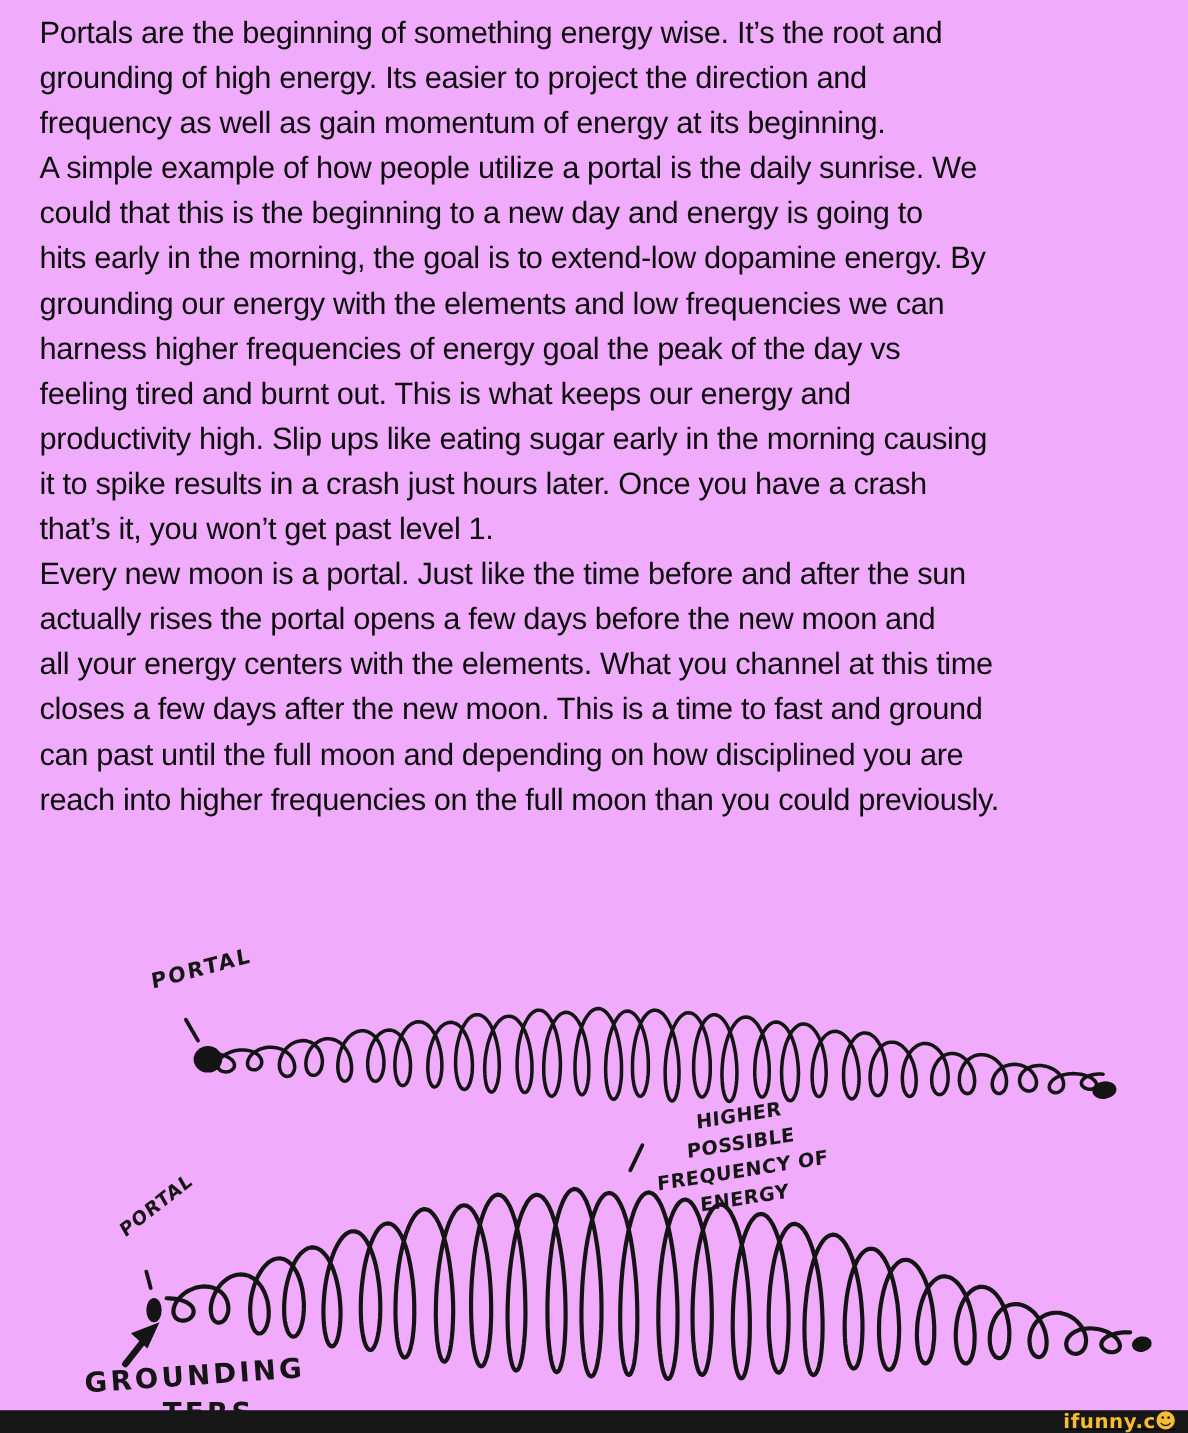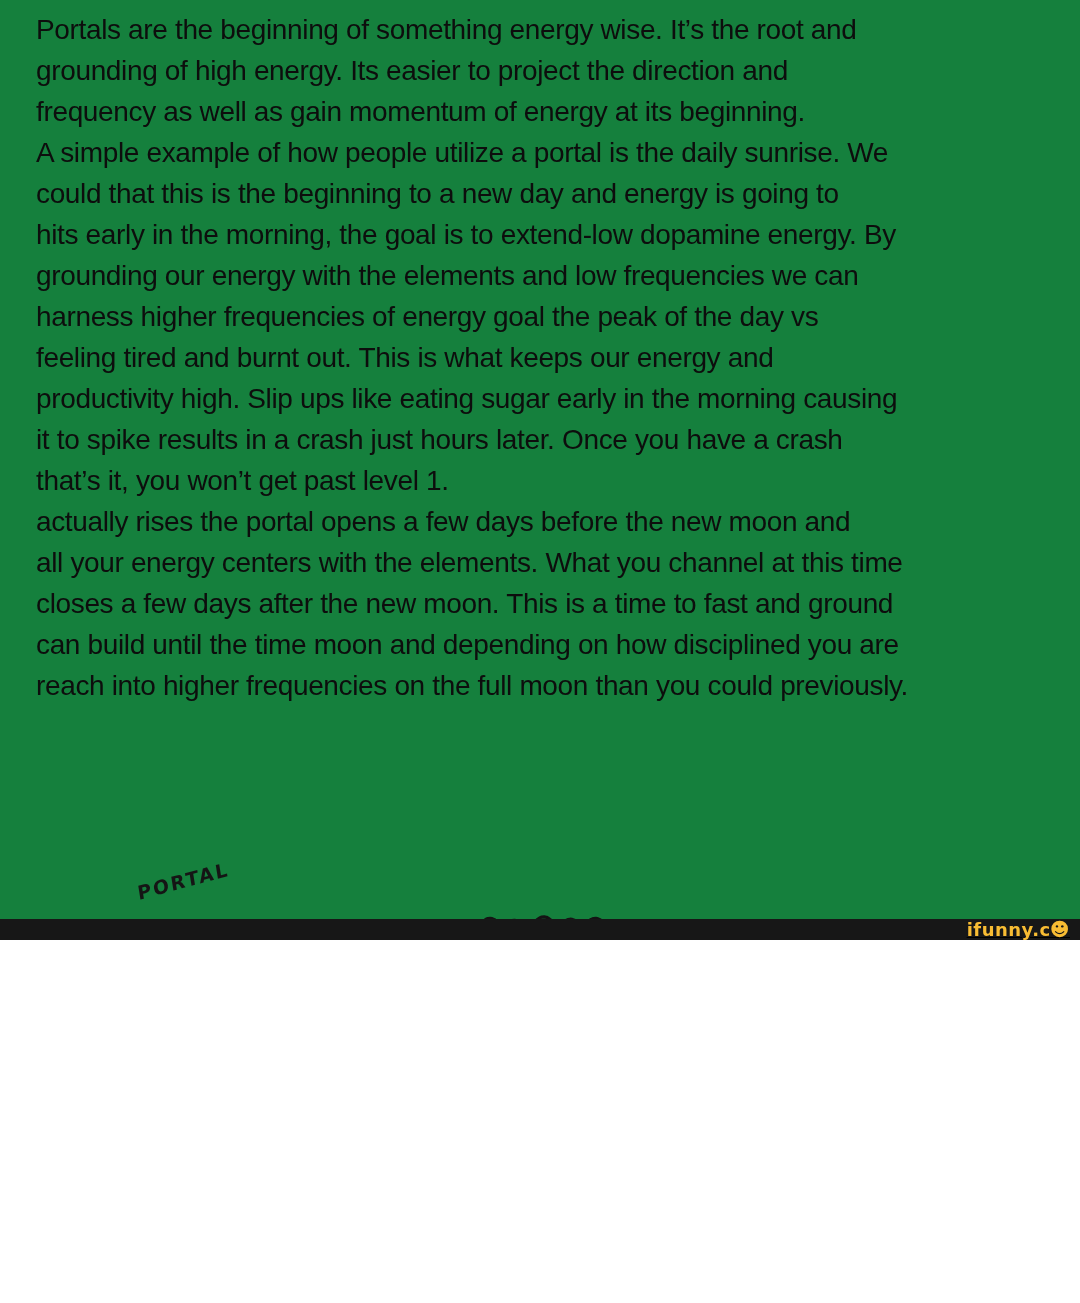--- a/index.html
+++ b/index.html
@@ -1,20 +1,20 @@
 <!DOCTYPE html>
 <html><head>
 <meta charset="utf-8">
 <style>
   html,body{margin:0;padding:0;background:#ffffff;}
   .page{
     position:relative;
     width:1080px;
-    height:940px;
-    background:#15803d;
+    height:1303px;
+    background:#f0abfc;
     overflow:hidden;
     font-family:"Liberation Sans", sans-serif;
   }
   
   .article{
     position:absolute;
     top:9px;
     left:36px;
     right:0;
     color:#0d0d0d;
@@ -102,24 +102,25 @@
     <div class="line">frequency as well as gain momentum of energy at its beginning.</div>
     <div class="line">A simple example of how people utilize a portal is the daily sunrise. We</div>
     <div class="line">could that this is the beginning to a new day and energy is going to</div>
     <div class="line">hits early in the morning, the goal is to extend-low dopamine energy. By</div>
     <div class="line">grounding our energy with the elements and low frequencies we can</div>
     <div class="line">harness higher frequencies of energy goal the peak of the day vs</div>
     <div class="line">feeling tired and burnt out. This is what keeps our energy and</div>
     <div class="line">productivity high. Slip ups like eating sugar early in the morning causing</div>
     <div class="line">it to spike results in a crash just hours later. Once you have a crash</div>
     <div class="line">that’s it, you won’t get past level 1.</div>
+    <div class="line">Every new moon is a portal. Just like the time before and after the sun</div>
     <div class="line">actually rises the portal opens a few days before the new moon and</div>
     <div class="line">all your energy centers with the elements. What you channel at this time</div>
     <div class="line">closes a few days after the new moon. This is a time to fast and ground</div>
-    <div class="line">can build until the time moon and depending on how disciplined you are</div>
+    <div class="line">can past until the full moon and depending on how disciplined you are</div>
     <div class="line">reach into higher frequencies on the full moon than you could previously.</div>
   </section>
 
   <svg class="sketch-svg" viewBox="0 0 1080 1303" xmlns="http://www.w3.org/2000/svg">
     <g stroke="#141414" fill="none" stroke-linecap="round" stroke-linejoin="round">
 
       <path stroke-width="3.2" d="M193.5 957.6L195.7 957.8L197.9 958.1L200.0 958.5L202.0 959.0L204.0 959.7L205.8 960.4L207.4 961.2L208.9 962.1L210.1 963.0L211.2 964.0L212.0 965.0L212.6 966.1L213.0 967.1L213.1 968.2L213.1 969.2L212.8 970.2L212.4 971.1L211.7 971.9L211.0 972.6L210.0 973.2L209.0 973.7L207.9 974.1L206.7 974.4L205.5 974.5L204.3 974.4L203.1 974.2L201.9 973.9L200.9 973.4L200.0 972.8L199.2 972.0L198.6 971.2L198.1 970.2L197.8 969.1L197.8 968.0L198.0 966.8L198.3 965.6L199.0 964.3L199.8 963.1L200.8 961.8L202.1 960.7L203.6 959.5L205.2 958.5L207.0 957.5L208.9 956.7L211.0 955.9L213.1 955.3L215.3 954.9L217.5 954.6L219.8 954.5L222.0 954.5L224.1 954.7L226.2 955.1L228.1 955.6L230.0 956.2L231.7 957.0L233.2 957.9L234.5 958.9L235.6 960.0L236.5 961.2L237.2 962.4L237.6 963.6L237.9 964.8L237.9 966.0L237.8 967.2L237.4 968.3L236.9 969.3L236.2 970.2L235.4 971.0L234.5 971.6L233.5 972.1L232.4 972.5L231.4 972.6L230.3 972.6L229.2 972.4L228.2 972.1L227.3 971.6L226.6 970.9L225.9 970.1L225.4 969.1L225.1 968.0L225.0 966.8L225.1 965.5L225.4 964.2L225.9 962.8L226.7 961.4L227.6 960.0L228.8 958.7L230.2 957.4L231.8 956.2L233.6 955.2L235.5 954.2L237.5 953.4L239.7 952.8L241.9 952.3L244.2 952.1L246.6 952.0L248.9 952.2L251.2 952.5L253.4 953.1L255.6 953.8L257.6 954.8L259.5 955.9L261.3 957.2L262.9 958.6L264.2 960.1L265.4 961.7L266.3 963.4L267.0 965.1L267.5 966.9L267.8 968.6L267.9 970.2L267.7 971.8L267.4 973.3L266.8 974.6L266.1 975.8L265.3 976.8L264.4 977.6L263.3 978.2L262.2 978.5L261.1 978.6L260.0 978.5L258.9 978.1L257.8 977.5L256.8 976.6L256.0 975.5L255.2 974.2L254.7 972.8L254.2 971.1L254.0 969.3L254.0 967.4L254.2 965.4L254.6 963.4L255.3 961.3L256.1 959.2L257.2 957.2L258.4 955.3L259.9 953.5L261.5 951.8L263.3 950.3L265.2 949.0L267.2 947.9L269.3 947.1L271.5 946.5L273.7 946.1L275.9 946.0L278.0 946.2L280.1 946.7L282.2 947.4L284.1 948.4L285.8 949.6L287.4 951.1L288.9 952.7L290.1 954.4L291.1 956.3L291.9 958.3L292.5 960.4L292.9 962.5L293.1 964.6L293.0 966.6L292.7 968.6L292.3 970.4L291.7 972.1L290.9 973.6L290.0 974.9L288.9 976.0L287.8 976.8L286.6 977.4L285.5 977.6L284.3 977.6L283.1 977.3L282.0 976.8L281.0 975.9L280.1 974.8L279.3 973.4L278.7 971.9L278.3 970.1L278.1 968.2L278.1 966.1L278.3 964.0L278.7 961.7L279.4 959.5L280.2 957.3L281.3 955.2L282.6 953.1L284.1 951.2L285.8 949.5L287.7 948.0L289.7 946.7L291.8 945.6L293.9 944.9L296.2 944.4L298.5 944.3L300.8 944.5L303.0 945.0L305.2 945.7L307.3 946.8L309.4 948.2L311.2 949.8L313.0 951.7L314.5 953.8L315.9 956.0L317.1 958.4L318.0 960.9L318.7 963.4L319.2 966.0L319.5 968.5L319.6 970.9L319.5 973.2L319.2 975.3L318.7 977.3L318.1 979.0L317.3 980.4L316.4 981.5L315.4 982.3L314.4 982.8L313.3 982.9L312.3 982.7L311.2 982.1L310.3 981.2L309.4 979.9L308.6 978.3L308.0 976.4L307.5 974.3L307.2 971.9L307.1 969.3L307.2 966.5L307.5 963.7L308.0 960.8L308.7 957.8L309.7 954.9L310.9 952.1L312.2 949.4L313.8 946.9L315.5 944.6L317.4 942.5L319.5 940.7L321.6 939.3L323.8 938.2L326.1 937.4L328.4 937.1L330.7 937.1L333.0 937.5L335.2 938.3L337.3 939.5L339.3 941.0L341.1 942.8L342.8 944.9L344.3 947.3L345.7 949.9L346.8 952.7L347.7 955.6L348.3 958.6L348.8 961.6L349.0 964.6L349.0 967.5L348.8 970.2L348.4 972.9L347.8 975.2L347.1 977.4L346.2 979.2L345.2 980.7L344.1 981.8L343.0 982.6L341.8 983.0L340.6 982.9L339.4 982.5L338.3 981.7L337.3 980.5L336.4 978.9L335.6 977.0L335.0 974.8L334.6 972.3L334.3 969.6L334.2 966.7L334.4 963.7L334.8 960.7L335.4 957.6L336.2 954.5L337.2 951.6L338.5 948.7L339.9 946.1L341.5 943.7L343.3 941.6L345.2 939.8L347.2 938.4L349.3 937.3L351.4 936.7L353.6 936.4L355.8 936.6L358.0 937.2L360.1 938.3L362.1 939.7L364.0 941.5L365.8 943.6L367.4 946.1L368.8 948.8L370.1 951.8L371.1 954.9L372.0 958.2L372.6 961.5L373.0 964.8L373.2 968.1L373.1 971.3L372.9 974.3L372.5 977.1L371.9 979.6L371.1 981.8L370.3 983.7L369.3 985.2L368.2 986.2L367.1 986.8L365.9 986.9L364.8 986.6L363.7 985.9L362.6 984.6L361.7 983.0L360.8 980.9L360.1 978.4L359.5 975.7L359.2 972.6L359.0 969.2L359.0 965.7L359.3 962.1L359.8 958.3L360.5 954.6L361.4 950.9L362.6 947.3L363.9 943.9L365.5 940.8L367.2 937.9L369.1 935.3L371.1 933.1L373.3 931.4L375.5 930.1L377.8 929.2L380.1 928.9L382.5 929.0L384.8 929.6L387.0 930.7L389.2 932.3L391.2 934.3L393.1 936.8L394.9 939.6L396.5 942.7L397.8 946.1L399.0 949.7L400.0 953.4L400.8 957.2L401.3 961.1L401.6 964.9L401.7 968.6L401.6 972.2L401.3 975.5L400.8 978.5L400.1 981.2L399.4 983.5L398.5 985.4L397.5 986.8L396.5 987.7L395.4 988.1L394.3 988.1L393.3 987.5L392.3 986.4L391.4 984.9L390.6 982.8L389.9 980.4L389.4 977.6L389.1 974.5L388.9 971.1L389.0 967.5L389.2 963.7L389.7 959.8L390.4 955.9L391.3 952.1L392.5 948.4L393.8 944.8L395.3 941.5L397.0 938.5L398.9 935.9L400.8 933.6L402.9 931.8L405.1 930.5L407.3 929.7L409.6 929.4L411.8 929.6L414.0 930.3L416.2 931.5L418.2 933.2L420.2 935.4L422.0 938.0L423.6 941.0L425.1 944.3L426.4 947.9L427.4 951.7L428.3 955.7L428.9 959.7L429.3 963.7L429.5 967.7L429.4 971.6L429.2 975.2L428.7 978.6L428.1 981.6L427.3 984.3L426.4 986.5L425.4 988.3L424.3 989.5L423.1 990.2L421.9 990.4L420.7 990.0L419.5 989.1L418.3 987.7L417.3 985.7L416.4 983.2L415.6 980.3L415.0 977.0L414.5 973.3L414.2 969.4L414.2 965.2L414.3 960.9L414.7 956.5L415.3 952.1L416.1 947.8L417.2 943.6L418.4 939.6L419.9 935.9L421.5 932.5L423.3 929.6L425.2 927.1L427.2 925.1L429.3 923.6L431.5 922.7L433.7 922.4L435.9 922.6L438.1 923.5L440.3 924.9L442.3 926.8L444.3 929.3L446.1 932.2L447.7 935.6L449.2 939.3L450.5 943.4L451.6 947.6L452.5 952.1L453.2 956.6L453.6 961.2L453.8 965.7L453.9 970.1L453.7 974.3L453.3 978.1L452.8 981.7L452.1 984.8L451.2 987.5L450.3 989.6L449.3 991.3L448.2 992.3L447.1 992.8L446.0 992.7L445.0 991.9L444.0 990.6L443.0 988.8L442.2 986.4L441.6 983.5L441.1 980.2L440.8 976.5L440.6 972.5L440.7 968.3L441.0 963.9L441.5 959.4L442.3 954.8L443.2 950.3L444.4 946.0L445.8 941.9L447.4 938.0L449.2 934.5L451.1 931.5L453.1 928.8L455.3 926.7L457.5 925.2L459.8 924.2L462.2 923.8L464.5 924.0L466.8 924.8L469.1 926.2L471.2 928.2L473.3 930.7L475.2 933.6L477.0 937.0L478.5 940.8L479.9 944.9L481.1 949.2L482.0 953.7L482.8 958.3L483.3 962.9L483.6 967.4L483.6 971.8L483.5 975.9L483.2 979.7L482.7 983.2L482.0 986.2L481.2 988.7L480.2 990.7L479.2 992.2L478.1 993.0L477.0 993.2L475.9 992.8L474.8 991.8L473.8 990.2L472.8 988.0L472.0 985.2L471.3 982.0L470.7 978.3L470.3 974.2L470.1 969.8L470.1 965.2L470.4 960.4L470.8 955.5L471.4 950.6L472.3 945.9L473.4 941.2L474.7 936.8L476.1 932.8L477.8 929.1L479.6 925.9L481.5 923.2L483.5 921.0L485.7 919.5L487.8 918.5L490.0 918.3L492.2 918.6L494.4 919.6L496.5 921.2L498.5 923.5L500.4 926.3L502.2 929.6L503.8 933.4L505.3 937.6L506.5 942.1L507.5 946.9L508.3 951.9L508.9 956.9L509.3 962.0L509.5 967.0L509.4 971.8L509.1 976.4L508.7 980.7L508.0 984.6L507.3 988.0L506.3 990.9L505.3 993.3L504.2 995.0L503.0 996.1L501.8 996.6L500.6 996.4L499.4 995.6L498.3 994.1L497.3 992.0L496.4 989.3L495.6 986.1L495.0 982.5L494.5 978.4L494.3 973.9L494.3 969.2L494.5 964.4L494.9 959.4L495.5 954.4L496.4 949.5L497.4 944.7L498.7 940.1L500.2 935.9L501.9 932.1L503.7 928.7L505.7 925.8L507.7 923.5L509.9 921.8L512.1 920.7L514.4 920.3L516.7 920.5L518.9 921.4L521.1 922.9L523.2 925.0L525.2 927.7L527.1 930.9L528.8 934.6L530.3 938.7L531.7 943.1L532.8 947.8L533.7 952.6L534.5 957.6L535.0 962.5L535.2 967.4L535.3 972.1L535.2 976.5L534.9 980.7L534.4 984.4L533.7 987.7L532.9 990.4L532.0 992.6L531.0 994.1L530.0 995.0L528.9 995.3L527.9 994.9L526.9 993.8L525.9 992.1L525.0 989.8L524.2 986.9L523.6 983.5L523.1 979.6L522.8 975.3L522.7 970.7L522.8 965.8L523.1 960.7L523.6 955.6L524.4 950.5L525.3 945.4L526.5 940.6L527.9 936.0L529.5 931.8L531.2 927.9L533.1 924.6L535.2 921.8L537.3 919.6L539.6 918.0L541.8 917.1L544.2 916.9L546.5 917.3L548.7 918.4L551.0 920.2L553.1 922.6L555.1 925.6L557.0 929.2L558.7 933.2L560.2 937.6L561.6 942.4L562.7 947.5L563.6 952.7L564.3 958.1L564.8 963.4L565.0 968.6L565.0 973.7L564.9 978.5L564.5 983.0L563.9 987.0L563.2 990.6L562.3 993.6L561.3 996.0L560.3 997.8L559.1 998.9L558.0 999.4L556.8 999.1L555.7 998.2L554.6 996.6L553.6 994.3L552.7 991.5L551.9 988.1L551.3 984.2L550.9 979.9L550.6 975.2L550.6 970.3L550.8 965.2L551.1 960.0L551.8 954.7L552.6 949.6L553.6 944.6L554.9 939.8L556.3 935.4L557.9 931.4L559.7 927.9L561.6 924.9L563.6 922.5L565.7 920.7L567.8 919.6L570.0 919.2L572.2 919.4L574.4 920.3L576.4 921.8L578.5 924.0L580.4 926.8L582.1 930.1L583.7 933.9L585.2 938.2L586.4 942.7L587.5 947.5L588.3 952.6L588.9 957.7L589.3 962.8L589.4 967.8L589.4 972.6L589.2 977.2L588.7 981.5L588.1 985.3L587.3 988.7L586.4 991.5L585.4 993.7L584.3 995.4L583.2 996.3L582.0 996.6L580.9 996.3L579.7 995.2L578.7 993.5L577.7 991.2L576.8 988.3L576.1 984.8L575.5 980.9L575.1 976.6L575.0 971.9L575.0 967.0L575.2 962.0L575.7 956.8L576.4 951.7L577.3 946.6L578.4 941.8L579.7 937.2L581.3 933.0L583.0 929.2L584.9 925.8L586.9 923.1L589.0 920.9L591.2 919.4L593.5 918.5L595.8 918.3L598.1 918.8L600.4 920.0L602.7 921.8L604.8 924.3L606.8 927.3L608.7 930.9L610.5 935.0L612.1 939.5L613.5 944.3L614.6 949.4L615.6 954.7L616.4 960.0L616.9 965.4L617.2 970.6L617.3 975.7L617.2 980.4L616.9 984.9L616.4 988.9L615.7 992.4L615.0 995.4L614.1 997.8L613.1 999.5L612.1 1000.6L611.0 1000.9L610.0 1000.6L608.9 999.6L608.0 998.0L607.1 995.7L606.3 992.8L605.6 989.4L605.1 985.5L604.8 981.1L604.7 976.4L604.7 971.5L605.0 966.4L605.5 961.1L606.2 955.9L607.2 950.8L608.3 945.8L609.7 941.1L611.2 936.7L612.9 932.7L614.8 929.2L616.8 926.3L618.9 923.9L621.1 922.1L623.3 921.0L625.6 920.6L627.9 920.8L630.1 921.7L632.3 923.3L634.3 925.4L636.3 928.2L638.1 931.5L639.8 935.3L641.3 939.4L642.6 943.9L643.6 948.7L644.5 953.7L645.1 958.7L645.6 963.7L645.7 968.7L645.7 973.5L645.5 978.0L645.0 982.2L644.4 986.0L643.7 989.3L642.8 992.1L641.7 994.4L640.6 996.0L639.4 997.0L638.2 997.3L637.0 997.0L635.9 996.0L634.7 994.4L633.7 992.1L632.8 989.4L632.0 986.1L631.4 982.3L630.9 978.2L630.6 973.7L630.6 969.0L630.7 964.1L631.1 959.2L631.7 954.2L632.5 949.4L633.5 944.8L634.8 940.4L636.2 936.3L637.8 932.7L639.6 929.5L641.5 926.9L643.5 924.9L645.6 923.4L647.8 922.6L650.0 922.5L652.2 923.0L654.4 924.2L656.5 926.0L658.5 928.4L660.5 931.3L662.2 934.8L663.9 938.7L665.4 943.1L666.6 947.7L667.7 952.6L668.6 957.6L669.2 962.7L669.7 967.8L669.9 972.8L669.9 977.6L669.7 982.2L669.3 986.4L668.7 990.2L668.0 993.5L667.2 996.3L666.2 998.5L665.2 1000.1L664.1 1001.0L663.0 1001.3L661.8 1001.0L660.8 1000.0L659.7 998.3L658.8 996.1L658.0 993.3L657.3 990.0L656.8 986.2L656.5 982.0L656.3 977.6L656.4 972.8L656.7 967.9L657.2 962.9L657.9 957.9L658.9 953.0L660.1 948.3L661.4 943.8L663.0 939.7L664.8 935.9L666.7 932.6L668.7 929.8L670.9 927.6L673.1 925.9L675.4 924.9L677.8 924.5L680.1 924.8L682.4 925.6L684.7 927.1L686.8 929.2L688.9 931.8L690.8 935.0L692.6 938.6L694.2 942.5L695.5 946.8L696.7 951.3L697.7 956.0L698.4 960.8L699.0 965.5L699.3 970.2L699.3 974.7L699.2 979.0L698.9 983.0L698.4 986.6L697.7 989.7L696.9 992.4L696.0 994.5L695.0 996.0L694.0 997.0L692.9 997.3L691.8 997.1L690.7 996.2L689.7 994.8L688.8 992.7L687.9 990.2L687.2 987.2L686.7 983.7L686.3 979.9L686.1 975.8L686.2 971.5L686.4 967.0L686.8 962.5L687.5 958.0L688.4 953.6L689.5 949.3L690.8 945.3L692.3 941.6L693.9 938.3L695.8 935.4L697.7 933.0L699.8 931.2L701.9 929.9L704.1 929.2L706.3 929.1L708.5 929.6L710.7 930.7L712.8 932.4L714.9 934.6L716.8 937.3L718.6 940.5L720.2 944.1L721.6 948.1L722.9 952.3L723.9 956.7L724.7 961.3L725.3 966.0L725.7 970.6L725.9 975.1L725.8 979.5L725.5 983.6L725.1 987.4L724.4 990.8L723.7 993.8L722.7 996.2L721.7 998.2L720.6 999.6L719.4 1000.4L718.2 1000.6L717.0 1000.2L715.8 999.3L714.7 997.7L713.6 995.7L712.7 993.1L711.9 990.0L711.3 986.5L710.8 982.7L710.6 978.6L710.5 974.3L710.7 969.8L711.1 965.3L711.7 960.8L712.6 956.3L713.6 952.1L714.9 948.0L716.4 944.3L718.0 940.9L719.8 937.9L721.8 935.4L723.8 933.5L726.0 932.0L728.2 931.1L730.4 930.8L732.7 931.1L734.9 931.9L737.1 933.3L739.2 935.2L741.1 937.6L743.0 940.4L744.7 943.7L746.2 947.3L747.5 951.1L748.6 955.2L749.6 959.5L750.3 963.8L750.7 968.1L751.0 972.3L751.1 976.4L750.9 980.2L750.6 983.8L750.1 987.1L749.4 989.9L748.6 992.3L747.7 994.2L746.7 995.7L745.7 996.6L744.6 996.9L743.5 996.7L742.5 996.0L741.5 994.7L740.6 993.0L739.8 990.8L739.2 988.2L738.7 985.2L738.4 981.8L738.3 978.3L738.4 974.5L738.7 970.6L739.2 966.6L740.0 962.7L740.9 958.8L742.1 955.1L743.5 951.6L745.1 948.4L746.9 945.5L748.8 943.1L750.8 941.0L753.0 939.4L755.2 938.3L757.5 937.7L759.8 937.6L762.2 938.0L764.5 939.0L766.7 940.5L768.8 942.4L770.9 944.8L772.8 947.6L774.5 950.7L776.1 954.1L777.4 957.8L778.6 961.6L779.5 965.6L780.2 969.6L780.7 973.6L780.9 977.5L781.0 981.2L780.8 984.7L780.4 987.9L779.9 990.8L779.2 993.3L778.3 995.4L777.4 997.1L776.3 998.2L775.2 998.9L774.1 999.0L772.9 998.6L771.8 997.7L770.7 996.4L769.8 994.5L768.9 992.2L768.1 989.6L767.5 986.6L767.1 983.2L766.9 979.7L766.9 976.0L767.0 972.1L767.4 968.2L768.1 964.3L768.9 960.5L770.0 956.9L771.2 953.4L772.7 950.3L774.3 947.4L776.0 944.9L778.0 942.8L780.0 941.1L782.1 939.9L784.2 939.2L786.4 939.0L788.6 939.3L790.8 940.0L792.8 941.3L794.9 942.9L796.8 945.0L798.5 947.5L800.1 950.3L801.6 953.4L802.8 956.8L803.8 960.3L804.6 963.9L805.2 967.6L805.6 971.3L805.8 974.9L805.7 978.4L805.5 981.7L805.0 984.8L804.4 987.6L803.6 990.0L802.7 992.1L801.7 993.8L800.6 995.0L799.4 995.8L798.2 996.1L797.1 996.0L795.9 995.4L794.8 994.4L793.8 993.0L792.9 991.2L792.2 989.0L791.6 986.5L791.2 983.8L791.0 980.9L791.0 977.7L791.2 974.5L791.7 971.3L792.3 968.0L793.2 964.8L794.3 961.8L795.7 958.9L797.2 956.3L798.9 953.9L800.7 951.8L802.7 950.1L804.8 948.8L807.0 947.9L809.3 947.4L811.6 947.4L813.9 947.7L816.2 948.5L818.4 949.7L820.5 951.3L822.5 953.3L824.4 955.5L826.2 958.1L827.7 960.8L829.1 963.8L830.3 966.9L831.2 970.1L832.0 973.4L832.5 976.6L832.8 979.7L832.9 982.7L832.8 985.5L832.5 988.1L832.0 990.4L831.3 992.4L830.6 994.1L829.7 995.3L828.7 996.2L827.7 996.7L826.6 996.8L825.6 996.4L824.5 995.6L823.6 994.5L822.7 992.9L821.9 991.1L821.3 988.9L820.8 986.4L820.5 983.7L820.3 980.8L820.4 977.8L820.7 974.7L821.2 971.6L822.0 968.5L822.9 965.4L824.1 962.5L825.5 959.8L827.0 957.3L828.7 955.0L830.6 953.0L832.6 951.4L834.8 950.1L837.0 949.2L839.2 948.7L841.5 948.6L843.8 948.9L846.0 949.5L848.2 950.6L850.3 952.0L852.3 953.7L854.2 955.7L855.9 958.0L857.4 960.6L858.7 963.3L859.8 966.1L860.6 969.1L861.3 972.1L861.7 975.1L861.9 978.0L861.9 980.8L861.7 983.4L861.3 985.9L860.7 988.2L859.9 990.1L859.0 991.8L858.0 993.1L856.9 994.2L855.8 994.8L854.6 995.1L853.4 995.1L852.2 994.6L851.1 993.9L850.1 992.8L849.2 991.4L848.4 989.8L847.7 987.9L847.3 985.7L847.0 983.5L847.0 981.1L847.1 978.6L847.5 976.1L848.1 973.6L848.9 971.1L849.9 968.8L851.2 966.6L852.6 964.5L854.2 962.7L856.0 961.1L857.9 959.8L859.9 958.8L862.0 958.1L864.1 957.7L866.3 957.7L868.5 957.9L870.7 958.5L872.8 959.4L874.8 960.6L876.7 962.1L878.5 963.8L880.1 965.7L881.6 967.8L882.9 970.0L883.9 972.3L884.8 974.7L885.4 977.1L885.8 979.5L886.0 981.8L886.0 984.1L885.8 986.2L885.4 988.1L884.8 989.7L884.0 991.2L883.2 992.4L882.2 993.3L881.1 993.9L880.0 994.2L878.9 994.2L877.8 993.9L876.7 993.3L875.6 992.4L874.7 991.2L873.9 989.8L873.2 988.1L872.6 986.3L872.3 984.3L872.1 982.1L872.2 979.9L872.4 977.6L872.9 975.2L873.7 973.0L874.6 970.7L875.8 968.6L877.1 966.6L878.7 964.8L880.4 963.2L882.3 961.8L884.4 960.6L886.5 959.7L888.8 959.1L891.1 958.8L893.4 958.8L895.7 959.1L898.0 959.6L900.3 960.5L902.4 961.6L904.5 962.9L906.4 964.5L908.2 966.3L909.8 968.2L911.2 970.2L912.3 972.4L913.3 974.6L914.1 976.8L914.6 979.1L914.9 981.2L915.0 983.3L914.9 985.3L914.6 987.2L914.1 988.8L913.4 990.3L912.6 991.6L911.7 992.6L910.7 993.3L909.7 993.8L908.6 994.1L907.5 994.1L906.5 993.8L905.5 993.3L904.6 992.5L903.8 991.6L903.1 990.4L902.6 989.0L902.2 987.6L902.0 985.9L902.1 984.2L902.3 982.5L902.8 980.7L903.5 978.9L904.4 977.2L905.5 975.5L906.8 974.0L908.3 972.5L910.0 971.2L911.9 970.1L913.8 969.2L915.9 968.5L918.1 967.9L920.3 967.7L922.5 967.6L924.7 967.8L926.9 968.1L929.1 968.7L931.1 969.5L933.0 970.5L934.8 971.6L936.5 972.9L937.9 974.3L939.2 975.8L940.2 977.4L941.1 979.0L941.7 980.6L942.1 982.2L942.2 983.8L942.2 985.3L941.9 986.6L941.5 987.9L940.8 989.0L940.1 990.0L939.1 990.7L938.1 991.3L937.0 991.7L935.8 991.9L934.6 991.8L933.4 991.6L932.2 991.1L931.0 990.5L930.0 989.7L929.1 988.7L928.3 987.6L927.7 986.3L927.2 985.0L926.9 983.5L926.9 982.0L927.0 980.5L927.4 979.0L928.0 977.5L928.9 976.0L929.9 974.6L931.2 973.4L932.6 972.2L934.3 971.2L936.0 970.3L938.0 969.6L940.0 969.1L942.1 968.8L944.3 968.6L946.6 968.7L948.8 969.0L951.0 969.4L953.1 970.1L955.2 970.9L957.2 971.9L959.0 973.0L960.7 974.2L962.2 975.6L963.5 977.0L964.6 978.5L965.5 980.0L966.2 981.5L966.6 983.0L966.9 984.5L966.9 986.0L966.7 987.3L966.4 988.6L965.9 989.7L965.2 990.7L964.4 991.5L963.4 992.2L962.4 992.8L961.4 993.1L960.3 993.3L959.2 993.3L958.2 993.2L957.2 992.8L956.3 992.4L955.5 991.7L954.8 991.0L954.3 990.1L954.0 989.2L953.9 988.1L954.0 987.0L954.3 985.9L954.8 984.8L955.6 983.6L956.5 982.5L957.7 981.4L959.1 980.4L960.7 979.4L962.5 978.6L964.4 977.8L966.4 977.2L968.6 976.7L970.8 976.3L973.1 976.1L975.5 976.0L977.8 976.1L980.1 976.3L982.4 976.6L984.5 977.0L986.6 977.6L988.5 978.3L990.2 979.0L991.8 979.8L993.2 980.7L994.3 981.7L995.3 982.6L996.0 983.6L996.5 984.5L996.8 985.4L996.8 986.3L996.7 987.1L996.3 987.9L995.8 988.5L995.1 989.1L994.3 989.5L993.3 989.9L992.3 990.1L991.2 990.2L990.1 990.2L989.0 990.0L987.9 989.7L986.8 989.3L985.8 988.8L985.0 988.2L984.3 987.5L983.7 986.8L983.3 986.0L983.1 985.1L983.1 984.2L983.3 983.3L983.7 982.4L984.3 981.5L985.2 980.6L986.2 979.8L987.5 979.0L989.0 978.3L990.6 977.7L992.4 977.3L994.3 976.9L996.3 976.6L998.4 976.4L1000.6 976.4L1002.8 976.5"></path>
 
       <path stroke-width="3.8" d="M151.5 1180.2L154.2 1180.3L156.9 1180.5L159.6 1180.8L162.1 1181.3L164.5 1181.9L166.7 1182.7L168.8 1183.5L170.6 1184.5L172.2 1185.6L173.5 1186.7L174.5 1187.9L175.3 1189.2L175.8 1190.5L176.0 1191.8L176.0 1193.2L175.7 1194.4L175.2 1195.6L174.4 1196.7L173.5 1197.8L172.3 1198.7L171.1 1199.4L169.7 1200.0L168.3 1200.4L166.9 1200.6L165.4 1200.6L164.0 1200.3L162.6 1199.9L161.4 1199.3L160.2 1198.4L159.3 1197.4L158.6 1196.1L158.0 1194.7L157.7 1193.1L157.7 1191.4L157.9 1189.6L158.4 1187.7L159.2 1185.7L160.2 1183.8L161.6 1181.8L163.1 1179.9L165.0 1178.0L167.0 1176.3L169.2 1174.7L171.6 1173.3L174.2 1172.1L176.8 1171.0L179.5 1170.3L182.3 1169.8L185.1 1169.5L187.8 1169.6L190.4 1169.9L193.0 1170.5L195.4 1171.3L197.7 1172.4L199.8 1173.8L201.7 1175.4L203.3 1177.1L204.7 1179.1L205.8 1181.1L206.6 1183.3L207.2 1185.5L207.5 1187.8L207.6 1190.0L207.4 1192.1L207.0 1194.2L206.3 1196.1L205.5 1197.8L204.5 1199.3L203.4 1200.5L202.1 1201.5L200.8 1202.1L199.5 1202.4L198.2 1202.4L196.9 1202.1L195.7 1201.4L194.6 1200.4L193.6 1199.0L192.8 1197.4L192.2 1195.4L191.8 1193.2L191.6 1190.8L191.7 1188.2L192.1 1185.4L192.8 1182.6L193.7 1179.7L194.9 1176.8L196.3 1173.9L198.0 1171.2L200.0 1168.6L202.1 1166.3L204.5 1164.2L207.0 1162.3L209.7 1160.8L212.4 1159.7L215.2 1158.9L218.1 1158.6L221.0 1158.7L223.8 1159.2L226.6 1160.1L229.2 1161.4L231.7 1163.2L234.1 1165.3L236.2 1167.8L238.1 1170.5L239.8 1173.6L241.2 1176.8L242.4 1180.2L243.3 1183.7L243.9 1187.2L244.2 1190.8L244.3 1194.2L244.1 1197.5L243.7 1200.6L243.0 1203.4L242.2 1206.0L241.2 1208.1L240.0 1209.9L238.7 1211.2L237.4 1212.0L236.0 1212.3L234.6 1212.1L233.3 1211.4L232.0 1210.2L230.8 1208.4L229.8 1206.2L228.9 1203.6L228.2 1200.5L227.7 1197.0L227.5 1193.3L227.4 1189.3L227.7 1185.1L228.2 1180.7L229.0 1176.3L230.1 1172.0L231.4 1167.7L233.0 1163.6L234.8 1159.7L236.9 1156.1L239.1 1152.9L241.5 1150.1L244.0 1147.8L246.6 1146.0L249.3 1144.7L252.0 1144.1L254.7 1144.0L257.4 1144.5L260.0 1145.6L262.5 1147.3L264.9 1149.5L267.1 1152.3L269.1 1155.5L270.9 1159.1L272.4 1163.1L273.7 1167.4L274.8 1171.9L275.5 1176.6L276.0 1181.3L276.3 1186.0L276.2 1190.6L275.9 1195.0L275.4 1199.1L274.6 1202.9L273.7 1206.3L272.6 1209.2L271.3 1211.6L270.0 1213.4L268.6 1214.6L267.1 1215.1L265.7 1215.0L264.3 1214.2L263.0 1212.8L261.7 1210.7L260.7 1208.0L259.8 1204.8L259.0 1201.0L258.5 1196.8L258.3 1192.2L258.3 1187.2L258.6 1182.1L259.1 1176.8L259.9 1171.5L261.0 1166.2L262.4 1161.0L264.0 1156.1L265.9 1151.5L267.9 1147.3L270.2 1143.5L272.7 1140.3L275.3 1137.7L278.0 1135.8L280.7 1134.5L283.6 1134.0L286.4 1134.2L289.2 1135.2L291.9 1136.9L294.5 1139.3L297.0 1142.4L299.3 1146.1L301.4 1150.3L303.3 1155.1L305.0 1160.3L306.4 1165.8L307.6 1171.5L308.5 1177.4L309.1 1183.3L309.5 1189.2L309.6 1194.9L309.4 1200.3L309.0 1205.4L308.4 1210.0L307.6 1214.1L306.7 1217.5L305.6 1220.3L304.4 1222.3L303.1 1223.6L301.8 1224.0L300.5 1223.6L299.2 1222.4L298.0 1220.3L296.9 1217.5L296.0 1213.9L295.2 1209.6L294.6 1204.7L294.2 1199.2L294.0 1193.3L294.1 1187.0L294.5 1180.5L295.1 1173.7L296.0 1167.0L297.2 1160.3L298.7 1153.7L300.4 1147.5L302.3 1141.7L304.4 1136.4L306.8 1131.6L309.2 1127.6L311.9 1124.2L314.6 1121.7L317.4 1120.1L320.2 1119.3L323.1 1119.5L325.9 1120.5L328.6 1122.4L331.2 1125.2L333.6 1128.8L335.9 1133.2L338.0 1138.3L339.9 1143.9L341.6 1150.1L342.9 1156.7L344.0 1163.6L344.9 1170.6L345.4 1177.7L345.7 1184.7L345.7 1191.6L345.5 1198.1L345.0 1204.2L344.3 1209.8L343.4 1214.7L342.4 1218.9L341.1 1222.4L339.8 1224.9L338.4 1226.6L337.0 1227.3L335.6 1227.1L334.2 1225.8L332.8 1223.7L331.6 1220.6L330.5 1216.7L329.6 1211.9L328.8 1206.5L328.3 1200.4L328.0 1193.8L328.0 1186.7L328.2 1179.4L328.7 1171.9L329.5 1164.3L330.5 1156.8L331.8 1149.5L333.4 1142.6L335.2 1136.2L337.2 1130.3L339.4 1125.1L341.7 1120.7L344.2 1117.1L346.8 1114.5L349.5 1112.8L352.2 1112.2L355.0 1112.5L357.6 1113.9L360.2 1116.3L362.8 1119.7L365.1 1123.9L367.3 1129.1L369.4 1134.9L371.2 1141.5L372.7 1148.6L374.0 1156.1L375.1 1163.9L375.9 1171.9L376.4 1180.0L376.6 1187.9L376.6 1195.6L376.4 1202.9L375.9 1209.6L375.2 1215.8L374.3 1221.2L373.2 1225.8L372.0 1229.4L370.7 1232.1L369.3 1233.7L367.9 1234.2L366.5 1233.6L365.2 1231.9L363.9 1229.2L362.7 1225.4L361.7 1220.7L360.8 1215.0L360.2 1208.5L359.7 1201.3L359.5 1193.6L359.6 1185.4L359.9 1176.8L360.5 1168.1L361.4 1159.3L362.5 1150.7L363.9 1142.3L365.6 1134.3L367.5 1126.9L369.6 1120.2L372.0 1114.2L374.5 1109.1L377.1 1105.0L379.8 1102.0L382.7 1100.0L385.5 1099.2L388.4 1099.6L391.2 1101.1L393.9 1103.8L396.6 1107.6L399.1 1112.4L401.5 1118.1L403.6 1124.8L405.6 1132.1L407.3 1140.1L408.7 1148.6L409.9 1157.4L410.8 1166.4L411.5 1175.5L411.9 1184.4L412.0 1193.1L411.8 1201.4L411.4 1209.1L410.8 1216.1L410.0 1222.3L409.1 1227.6L408.0 1231.8L406.8 1235.0L405.5 1237.0L404.2 1237.9L402.8 1237.5L401.5 1235.9L400.3 1233.2L399.2 1229.3L398.2 1224.3L397.4 1218.4L396.8 1211.5L396.4 1203.9L396.2 1195.7L396.3 1186.9L396.6 1177.9L397.2 1168.6L398.1 1159.2L399.2 1150.0L400.6 1141.1L402.2 1132.6L404.1 1124.7L406.2 1117.6L408.5 1111.2L410.9 1105.9L413.5 1101.6L416.2 1098.4L418.9 1096.4L421.7 1095.7L424.5 1096.2L427.2 1097.9L429.9 1100.8L432.5 1105.0L434.9 1110.2L437.1 1116.4L439.2 1123.5L441.0 1131.4L442.6 1140.0L443.9 1149.1L445.0 1158.5L445.8 1168.1L446.3 1177.7L446.5 1187.2L446.5 1196.4L446.2 1205.1L445.7 1213.2L444.9 1220.5L444.0 1226.9L442.9 1232.3L441.6 1236.6L440.3 1239.7L438.9 1241.6L437.4 1242.1L435.9 1241.4L434.5 1239.4L433.2 1236.2L431.9 1231.7L430.8 1226.1L429.8 1219.4L429.1 1211.8L428.6 1203.4L428.3 1194.3L428.2 1184.7L428.4 1174.8L428.9 1164.7L429.7 1154.5L430.7 1144.5L432.0 1134.8L433.6 1125.6L435.4 1117.1L437.4 1109.4L439.6 1102.6L442.0 1096.8L444.6 1092.2L447.2 1088.8L449.9 1086.8L452.6 1086.0L455.4 1086.6L458.1 1088.5L460.7 1091.8L463.3 1096.3L465.7 1101.9L468.0 1108.7L470.0 1116.4L471.9 1125.0L473.5 1134.3L474.8 1144.1L475.9 1154.3L476.8 1164.7L477.3 1175.1L477.6 1185.4L477.7 1195.3L477.5 1204.8L477.0 1213.6L476.3 1221.5L475.5 1228.6L474.5 1234.6L473.3 1239.4L472.1 1242.9L470.8 1245.1L469.4 1246.0L468.1 1245.5L466.8 1243.7L465.5 1240.5L464.4 1236.0L463.4 1230.4L462.6 1223.6L462.0 1215.9L461.6 1207.3L461.4 1198.0L461.5 1188.1L461.9 1177.9L462.5 1167.4L463.4 1156.9L464.6 1146.6L466.1 1136.6L467.8 1127.1L469.7 1118.3L471.9 1110.3L474.2 1103.3L476.8 1097.4L479.4 1092.6L482.2 1089.1L485.0 1087.0L487.9 1086.2L490.7 1086.8L493.6 1088.7L496.3 1092.0L499.0 1096.6L501.5 1102.4L503.9 1109.4L506.0 1117.3L507.9 1126.0L509.6 1135.5L511.1 1145.5L512.3 1155.9L513.2 1166.5L513.8 1177.1L514.1 1187.5L514.2 1197.5L514.0 1207.1L513.6 1215.9L513.0 1223.9L512.2 1230.9L511.2 1236.8L510.0 1241.4L508.8 1244.8L507.5 1246.8L506.1 1247.5L504.7 1246.7L503.4 1244.5L502.1 1240.9L501.0 1236.1L500.0 1230.0L499.1 1222.8L498.4 1214.6L497.9 1205.6L497.7 1195.8L497.7 1185.5L498.0 1174.8L498.6 1163.9L499.4 1153.0L500.5 1142.4L501.8 1132.1L503.4 1122.3L505.2 1113.2L507.3 1105.0L509.5 1097.9L511.9 1091.8L514.4 1087.0L517.1 1083.6L519.8 1081.5L522.5 1080.8L525.2 1081.6L527.9 1083.8L530.5 1087.4L533.1 1092.3L535.4 1098.4L537.6 1105.8L539.6 1114.1L541.4 1123.3L543.0 1133.2L544.3 1143.7L545.3 1154.6L546.1 1165.7L546.6 1176.7L546.8 1187.6L546.8 1198.2L546.5 1208.1L545.9 1217.4L545.2 1225.8L544.2 1233.2L543.1 1239.5L541.9 1244.5L540.5 1248.2L539.1 1250.5L537.6 1251.3L536.2 1250.8L534.8 1248.8L533.4 1245.4L532.2 1240.6L531.1 1234.6L530.2 1227.5L529.4 1219.4L528.9 1210.3L528.6 1200.5L528.6 1190.2L528.9 1179.5L529.4 1168.6L530.2 1157.7L531.3 1146.9L532.6 1136.5L534.2 1126.7L536.1 1117.6L538.1 1109.3L540.4 1102.0L542.8 1095.9L545.4 1091.0L548.1 1087.4L550.8 1085.2L553.6 1084.5L556.4 1085.1L559.2 1087.2L561.9 1090.6L564.5 1095.4L567.0 1101.4L569.3 1108.6L571.4 1116.8L573.3 1125.8L574.9 1135.5L576.3 1145.8L577.5 1156.5L578.4 1167.3L579.0 1178.2L579.3 1188.9L579.4 1199.1L579.3 1208.9L578.9 1217.9L578.2 1226.0L577.4 1233.2L576.5 1239.2L575.4 1243.9L574.1 1247.3L572.9 1249.4L571.6 1250.0L570.2 1249.2L569.0 1247.0L567.8 1243.4L566.7 1238.5L565.7 1232.4L564.9 1225.2L564.3 1216.9L563.9 1207.8L563.8 1198.0L563.9 1187.6L564.3 1176.9L564.9 1166.1L565.8 1155.2L567.0 1144.6L568.5 1134.3L570.2 1124.6L572.1 1115.6L574.3 1107.5L576.6 1100.4L579.1 1094.5L581.7 1089.8L584.5 1086.5L587.3 1084.5L590.2 1084.0L593.0 1084.9L595.8 1087.2L598.5 1090.9L601.2 1095.9L603.6 1102.1L606.0 1109.5L608.1 1117.8L610.0 1127.1L611.6 1137.0L613.0 1147.5L614.2 1158.3L615.0 1169.3L615.6 1180.3L615.9 1191.1L615.9 1201.5L615.7 1211.4L615.3 1220.5L614.6 1228.8L613.7 1236.1L612.6 1242.2L611.4 1247.1L610.1 1250.7L608.8 1252.9L607.4 1253.6L605.9 1253.0L604.6 1251.0L603.2 1247.6L602.0 1242.9L600.9 1237.0L600.0 1229.9L599.3 1221.9L598.8 1213.0L598.5 1203.4L598.5 1193.3L598.7 1182.8L599.2 1172.1L600.0 1161.4L601.0 1151.0L602.3 1140.8L603.9 1131.3L605.7 1122.4L607.7 1114.4L609.9 1107.3L612.3 1101.4L614.8 1096.7L617.4 1093.3L620.1 1091.2L622.8 1090.5L625.5 1091.2L628.2 1093.2L630.8 1096.6L633.3 1101.3L635.7 1107.1L637.9 1114.1L639.9 1122.0L641.7 1130.7L643.2 1140.1L644.5 1150.1L645.6 1160.3L646.3 1170.8L646.8 1181.2L647.1 1191.4L647.1 1201.3L646.8 1210.7L646.3 1219.3L645.5 1227.1L644.6 1233.9L643.5 1239.6L642.3 1244.2L641.0 1247.5L639.6 1249.4L638.2 1250.0L636.8 1249.3L635.4 1247.2L634.1 1243.8L632.9 1239.2L631.9 1233.4L631.0 1226.6L630.3 1218.8L629.8 1210.2L629.6 1201.0L629.6 1191.3L629.9 1181.2L630.5 1171.0L631.4 1160.8L632.5 1150.9L633.9 1141.3L635.6 1132.2L637.4 1123.9L639.6 1116.4L641.9 1109.9L644.4 1104.4L647.0 1100.1L649.7 1097.1L652.5 1095.4L655.4 1095.0L658.2 1095.9L661.0 1098.2L663.8 1101.7L666.4 1106.5L668.9 1112.4L671.3 1119.4L673.4 1127.3L675.3 1135.9L677.0 1145.2L678.5 1155.0L679.7 1165.1L680.6 1175.4L681.2 1185.6L681.6 1195.6L681.7 1205.3L681.6 1214.4L681.2 1222.9L680.6 1230.5L679.8 1237.2L678.8 1242.8L677.7 1247.2L676.5 1250.5L675.3 1252.5L673.9 1253.1L672.6 1252.5L671.4 1250.5L670.1 1247.3L669.0 1243.0L668.1 1237.4L667.3 1230.9L666.7 1223.5L666.3 1215.3L666.1 1206.4L666.2 1197.1L666.5 1187.5L667.1 1177.7L668.0 1167.9L669.2 1158.4L670.6 1149.1L672.3 1140.4L674.2 1132.3L676.3 1125.0L678.6 1118.7L681.0 1113.3L683.6 1109.1L686.3 1106.0L689.1 1104.2L691.9 1103.6L694.7 1104.2L697.5 1106.2L700.1 1109.3L702.7 1113.5L705.1 1118.9L707.4 1125.2L709.5 1132.4L711.3 1140.3L712.9 1148.9L714.3 1157.9L715.3 1167.1L716.1 1176.6L716.7 1186.0L716.9 1195.2L716.9 1204.1L716.6 1212.5L716.1 1220.3L715.4 1227.3L714.5 1233.4L713.4 1238.5L712.1 1242.6L710.8 1245.6L709.4 1247.3L707.9 1247.9L706.5 1247.3L705.1 1245.4L703.7 1242.5L702.5 1238.4L701.3 1233.3L700.4 1227.2L699.7 1220.4L699.1 1212.8L698.8 1204.7L698.8 1196.2L699.0 1187.3L699.5 1178.4L700.2 1169.5L701.3 1160.8L702.6 1152.4L704.1 1144.6L705.9 1137.3L707.9 1130.8L710.1 1125.2L712.5 1120.5L715.0 1116.8L717.6 1114.3L720.3 1112.9L723.1 1112.6L725.8 1113.6L728.5 1115.6L731.1 1118.8L733.7 1123.1L736.1 1128.3L738.3 1134.4L740.3 1141.4L742.2 1149.0L743.8 1157.1L745.1 1165.7L746.2 1174.5L747.0 1183.4L747.5 1192.3L747.8 1200.9L747.8 1209.3L747.6 1217.2L747.1 1224.4L746.5 1231.0L745.6 1236.7L744.6 1241.5L743.4 1245.3L742.1 1248.0L740.8 1249.6L739.4 1250.1L738.1 1249.5L736.7 1247.8L735.5 1245.0L734.3 1241.1L733.3 1236.4L732.5 1230.7L731.9 1224.3L731.5 1217.2L731.3 1209.6L731.4 1201.6L731.7 1193.4L732.4 1185.0L733.3 1176.7L734.4 1168.5L735.9 1160.7L737.6 1153.3L739.5 1146.5L741.6 1140.3L744.0 1134.9L746.5 1130.4L749.2 1126.9L751.9 1124.4L754.8 1122.9L757.6 1122.4L760.5 1123.0L763.3 1124.7L766.1 1127.4L768.8 1131.1L771.3 1135.6L773.6 1141.0L775.8 1147.1L777.7 1153.8L779.4 1161.0L780.9 1168.6L782.1 1176.4L783.0 1184.4L783.6 1192.3L784.0 1200.0L784.1 1207.5L783.9 1214.5L783.5 1221.0L782.9 1226.9L782.1 1232.0L781.1 1236.3L780.0 1239.7L778.7 1242.2L777.4 1243.7L776.1 1244.2L774.8 1243.7L773.4 1242.2L772.2 1239.8L771.0 1236.4L770.0 1232.3L769.2 1227.3L768.5 1221.8L768.1 1215.6L767.9 1209.0L767.9 1202.1L768.2 1194.9L768.8 1187.7L769.6 1180.5L770.7 1173.4L772.1 1166.7L773.7 1160.3L775.5 1154.5L777.6 1149.3L779.8 1144.8L782.3 1141.1L784.8 1138.3L787.5 1136.3L790.2 1135.3L792.9 1135.2L795.7 1136.0L798.4 1137.8L801.0 1140.4L803.5 1143.9L805.9 1148.2L808.1 1153.2L810.2 1158.8L812.0 1165.0L813.5 1171.6L814.8 1178.5L815.9 1185.5L816.6 1192.7L817.1 1199.8L817.4 1206.7L817.3 1213.3L817.0 1219.6L816.5 1225.4L815.7 1230.5L814.8 1235.0L813.7 1238.8L812.4 1241.7L811.1 1243.8L809.6 1245.0L808.2 1245.3L806.7 1244.8L805.3 1243.3L803.9 1241.0L802.7 1237.9L801.6 1234.1L800.6 1229.6L799.9 1224.5L799.4 1218.9L799.1 1212.9L799.1 1206.6L799.3 1200.1L799.8 1193.6L800.6 1187.0L801.7 1180.7L803.0 1174.6L804.6 1168.8L806.4 1163.5L808.4 1158.8L810.7 1154.6L813.1 1151.2L815.6 1148.5L818.3 1146.6L821.0 1145.5L823.8 1145.2L826.6 1145.8L829.3 1147.2L832.0 1149.3L834.6 1152.2L837.0 1155.8L839.3 1160.0L841.4 1164.7L843.3 1170.0L844.9 1175.6L846.3 1181.4L847.5 1187.5L848.3 1193.6L848.9 1199.7L849.3 1205.6L849.3 1211.4L849.2 1216.7L848.7 1221.7L848.1 1226.2L847.3 1230.1L846.3 1233.4L845.2 1236.0L844.0 1237.9L842.7 1239.1L841.4 1239.5L840.0 1239.2L838.8 1238.1L837.5 1236.3L836.4 1233.9L835.5 1230.8L834.7 1227.2L834.1 1223.0L833.7 1218.5L833.5 1213.7L833.7 1208.6L834.0 1203.3L834.7 1198.0L835.6 1192.8L836.8 1187.6L838.2 1182.7L839.9 1178.1L841.9 1173.9L844.0 1170.2L846.4 1167.0L848.9 1164.4L851.6 1162.4L854.3 1161.0L857.1 1160.3L860.0 1160.4L862.9 1161.1L865.7 1162.4L868.4 1164.4L871.1 1167.1L873.6 1170.2L875.9 1173.9L878.0 1178.0L879.9 1182.5L881.6 1187.3L883.0 1192.3L884.2 1197.4L885.0 1202.5L885.6 1207.6L886.0 1212.5L886.0 1217.3L885.8 1221.7L885.4 1225.8L884.7 1229.4L883.9 1232.5L882.8 1235.1L881.7 1237.2L880.4 1238.6L879.0 1239.4L877.6 1239.5L876.2 1239.0L874.9 1237.9L873.6 1236.2L872.4 1234.0L871.3 1231.2L870.4 1228.0L869.7 1224.4L869.2 1220.4L868.9 1216.2L868.9 1211.8L869.2 1207.2L869.7 1202.6L870.5 1198.1L871.5 1193.7L872.8 1189.5L874.4 1185.5L876.2 1181.9L878.2 1178.7L880.4 1175.9L882.8 1173.6L885.3 1171.8L887.9 1170.6L890.6 1169.9L893.3 1169.8L896.1 1170.3L898.7 1171.3L901.3 1172.8L903.8 1174.9L906.2 1177.4L908.4 1180.4L910.4 1183.7L912.2 1187.3L913.8 1191.2L915.1 1195.2L916.1 1199.3L916.9 1203.5L917.4 1207.7L917.6 1211.7L917.5 1215.6L917.3 1219.2L916.7 1222.6L916.0 1225.6L915.1 1228.3L914.0 1230.5L912.7 1232.3L911.4 1233.6L910.0 1234.4L908.6 1234.7L907.1 1234.5L905.7 1233.9L904.4 1232.8L903.2 1231.2L902.1 1229.3L901.2 1227.0L900.5 1224.4L900.0 1221.5L899.8 1218.4L899.8 1215.2L900.1 1211.9L900.7 1208.6L901.5 1205.3L902.6 1202.1L904.0 1199.0L905.6 1196.2L907.5 1193.6L909.6 1191.4L911.9 1189.4L914.3 1187.8L917.0 1186.7L919.7 1185.9L922.5 1185.6L925.3 1185.6L928.1 1186.2L930.9 1187.1L933.6 1188.4L936.3 1190.1L938.8 1192.1L941.1 1194.4L943.2 1197.0L945.2 1199.8L946.8 1202.7L948.3 1205.8L949.5 1208.9L950.4 1212.0L951.0 1215.1L951.4 1218.1L951.5 1220.9L951.3 1223.6L950.9 1226.0L950.3 1228.1L949.5 1229.9L948.6 1231.4L947.5 1232.5L946.3 1233.3L945.0 1233.7L943.7 1233.7L942.4 1233.3L941.1 1232.6L939.9 1231.5L938.8 1230.1L937.9 1228.4L937.1 1226.5L936.5 1224.3L936.1 1221.9L935.9 1219.4L936.0 1216.8L936.4 1214.2L937.0 1211.5L937.9 1208.9L939.1 1206.4L940.5 1204.0L942.2 1201.8L944.1 1199.7L946.2 1197.9L948.6 1196.4L951.0 1195.2L953.7 1194.3L956.4 1193.7L959.2 1193.4L962.0 1193.4L964.8 1193.8L967.6 1194.5L970.3 1195.4L972.9 1196.7L975.3 1198.2L977.6 1199.9L979.7 1201.9L981.5 1203.9L983.2 1206.2L984.5 1208.5L985.6 1210.8L986.5 1213.2L987.0 1215.5L987.3 1217.8L987.3 1220.0L987.0 1222.0L986.5 1223.9L985.8 1225.6L984.9 1227.0L983.8 1228.3L982.6 1229.3L981.3 1230.0L979.9 1230.5L978.4 1230.8L977.0 1230.7L975.6 1230.5L974.2 1229.9L973.0 1229.2L971.9 1228.3L970.9 1227.1L970.2 1225.9L969.7 1224.5L969.4 1223.0L969.3 1221.4L969.5 1219.8L970.0 1218.2L970.8 1216.6L971.8 1215.1L973.1 1213.7L974.7 1212.3L976.5 1211.1L978.5 1210.1L980.7 1209.2L983.0 1208.5L985.5 1208.0L988.2 1207.7L990.8 1207.6L993.6 1207.7L996.3 1208.0L999.0 1208.4L1001.6 1209.1L1004.1 1209.9L1006.5 1210.9L1008.7 1212.0L1010.7 1213.2L1012.5 1214.6L1014.1 1215.9L1015.5 1217.3L1016.5 1218.8L1017.3 1220.2L1017.8 1221.5L1018.1 1222.9L1018.1 1224.1L1017.8 1225.3L1017.4 1226.3L1016.7 1227.2L1015.8 1227.9L1014.7 1228.5L1013.5 1228.9L1012.3 1229.2L1010.9 1229.3L1009.5 1229.2L1008.1 1229.0L1006.8 1228.6L1005.5 1228.0L1004.4 1227.4L1003.3 1226.5L1002.5 1225.6L1001.8 1224.6L1001.4 1223.5L1001.2 1222.4L1001.3 1221.3L1001.6 1220.1L1002.2 1218.9L1003.1 1217.8L1004.3 1216.7L1005.7 1215.6L1007.4 1214.7L1009.3 1213.8L1011.5 1213.1L1013.8 1212.4L1016.3 1211.9L1019.0 1211.5L1021.7 1211.3L1024.5 1211.2L1027.4 1211.2"></path>
 

